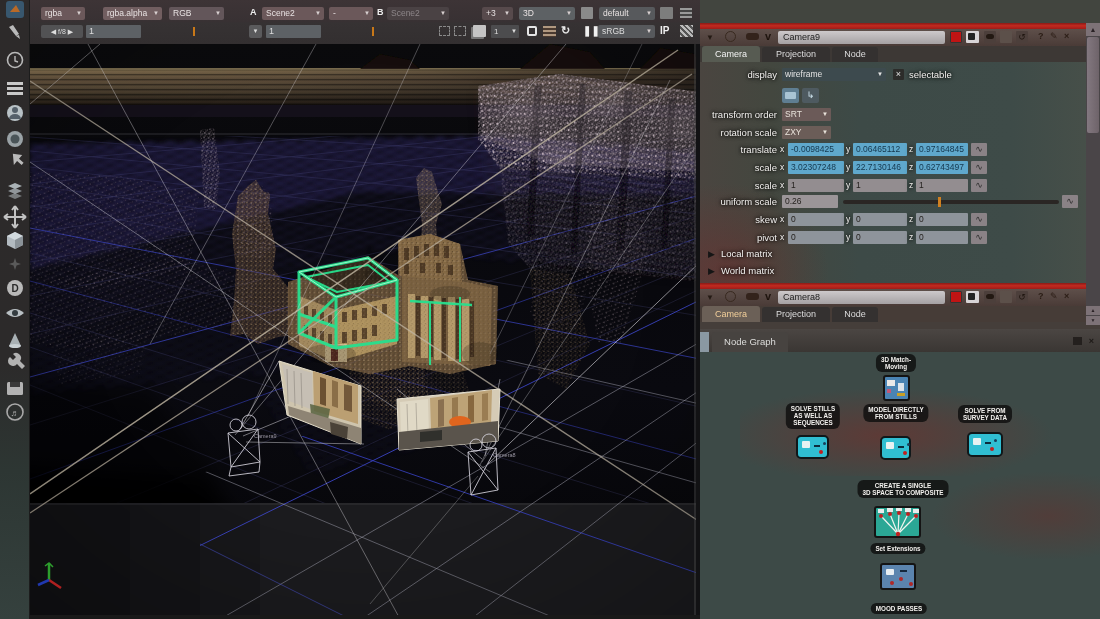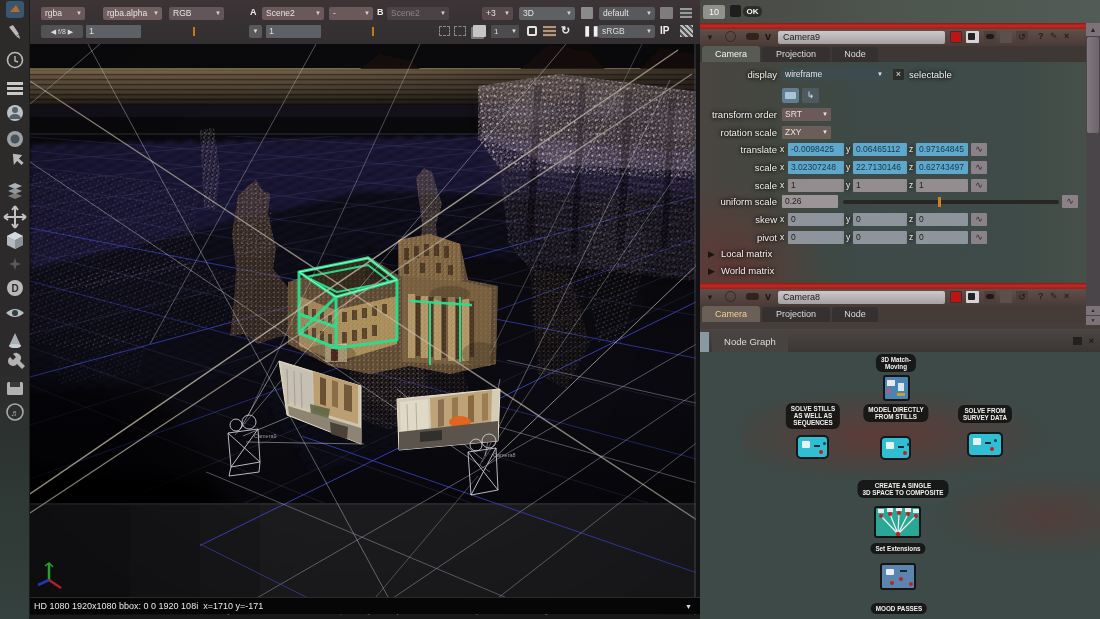--- a/index.html
+++ b/index.html
@@ -444,31 +444,23 @@
 <g stroke-width="2.5" fill="none">
  <path d="M19,536 L19,519" stroke="#2d9e2d"></path>
  <path d="M15,522 L19,519 L23,523" stroke="#2d9e2d" stroke-width="1.5"></path>
  <path d="M19,536 L31,544" stroke="#b02020"></path>
  <path d="M19,536 L8,541" stroke="#2038b0"></path>
 </g>
 
 <rect x="664" y="0" width="2" height="575" fill="rgba(70,70,72,0.45)"></rect>
 <rect x="666" y="0" width="4" height="575" fill="#121214"></rect>
 </svg>
-<div class="abs" style="left:0;top:553px;width:670px;height:17px;background:#060606;border-top:1px solid #2a2a2a;
-color:#e8e8e8;font-size:9px;line-height:17px;padding-left:4px">HD 1080 1920x1080 bbox: 0 0 1920 108i&nbsp;&nbsp;x=1710 y=-171
-<span style="position:absolute;right:8px;top:0;font-size:7px;color:#ddd">▼</span></div>
 <div class="abs" style="left:0;top:571px;width:670px;height:4px;background:#191919"></div>
 </div>
     <div class="abs" style="left:700px;top:0;width:400px;height:619px;background:#42453f">
-<div class="abs" style="left:0;top:0;width:400px;height:23px;background:linear-gradient(90deg,#494944,#4e5650 55%,#525b55)">
- <span class="abs" style="left:3px;top:5px;width:22px;height:14px;background:#90908c;border-radius:2px;color:#f4f4f4;font-size:9px;line-height:14px;text-align:center">10</span>
- <span class="abs" style="left:30px;top:5px;width:11px;height:12px;background:#1e1e1e;border-radius:2px"></span>
- <span class="abs" style="left:43px;top:6px;width:19px;height:11px;background:rgba(25,25,22,0.6);border-radius:5px;color:#fafafa;font-size:8px;font-weight:bold;line-height:11px;text-align:center">OK</span>
-</div>
 
 <div class="abs" style="left:0;top:23px;width:400px;height:6px;background:linear-gradient(180deg,#8a1a16,#c22a20 45%,#a01c18)"></div>
 <div class="abs" style="left:0;top:29px;width:400px;height:17px;background:linear-gradient(180deg,#5e4f4a,#4a3b37)">
  <span class="abs" style="left:6px;top:4px;font-size:8px;color:#241a14">▼</span>
  <span class="abs" style="left:25px;top:2px;width:11px;height:11px;border:1.5px solid #38291f;border-radius:50%"></span>
  <span class="abs" style="left:46px;top:4px;width:13px;height:7px;background:#33231b;border-radius:3px"></span>
  <span class="abs" style="left:65px;top:1px;font-size:11px;font-weight:bold;color:#1e140e">v</span>
  <span class="abs" style="left:78px;top:2px;width:167px;height:13px;border-radius:2px;background:linear-gradient(180deg,#cdc9cb,#a5a1a3);color:#1c1c1c;font-size:9px;line-height:13px;padding-left:5px">Camera9</span>
  <span class="abs" style="left:250px;top:2px;width:12px;height:12px;background:#c01414;border:1px solid #333;border-radius:1px"></span>
  <span class="abs" style="left:266px;top:2px;width:13px;height:12px;background:#d8d4d6;border-radius:1px">

